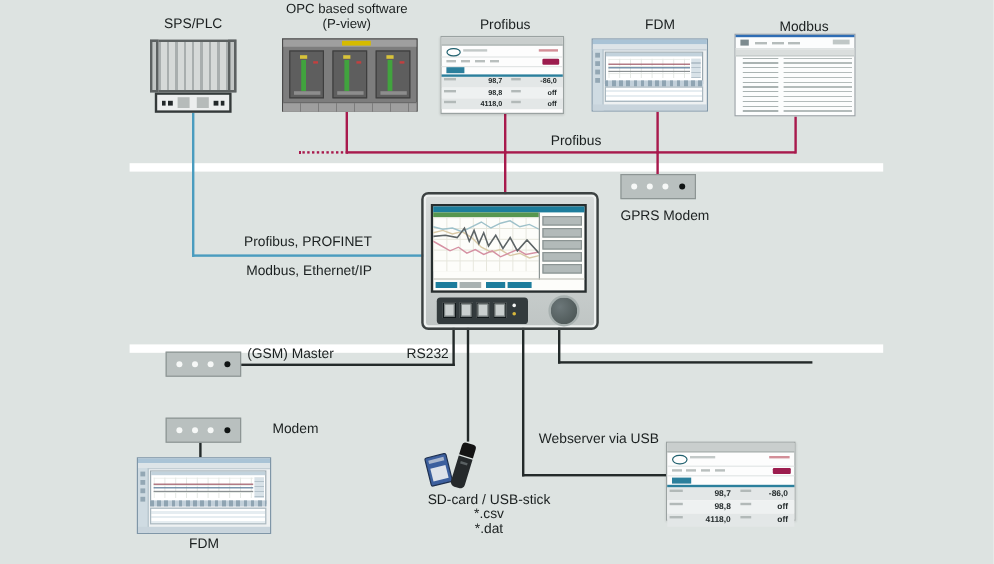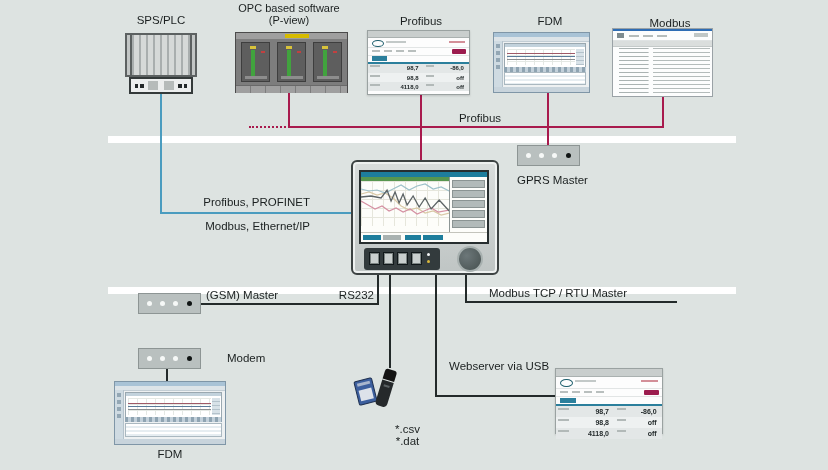--- a/index.html
+++ b/index.html
@@ -167,27 +167,27 @@
   <div class="line h dark" style="left:465px;top:301px;width:212px;"></div>
   <div class="line v dark" style="left:166px;top:368px;height:14px;"></div>
 
   <div class="lbl c" style="left:111px;top:14px;width:100px;">SPS/PLC</div>
   <div class="lbl c sm2" style="left:230px;top:2px;width:118px;">OPC based software</div>
   <div class="lbl c sm2" style="left:230px;top:14px;width:118px;">(P-view)</div>
   <div class="lbl c" style="left:371px;top:15px;width:100px;">Profibus</div>
   <div class="lbl c" style="left:500px;top:15px;width:100px;">FDM</div>
   <div class="lbl c" style="left:620px;top:17px;width:100px;">Modbus</div>
   <div class="lbl c" style="left:430px;top:112px;width:100px;">Profibus</div>
-  <div class="lbl" style="left:517px;top:174px;">GPRS Master</div>
+  <div class="lbl" style="left:517px;top:174px;">GPRS Modem</div>
   <div class="lbl r" style="left:150px;top:196px;width:160px;">Profibus, PROFINET</div>
   <div class="lbl r" style="left:150px;top:220px;width:160px;">Modbus, Ethernet/IP</div>
   <div class="lbl" style="left:206px;top:289px;">(GSM) Master</div>
   <div class="lbl r" style="left:274px;top:289px;width:100px;">RS232</div>
-  <div class="lbl" style="left:489px;top:287px;">Modbus TCP / RTU Master</div>
   <div class="lbl" style="left:449px;top:360px;">Webserver via USB</div>
+  <div class="lbl c" style="left:340px;top:411px;width:135px;">SD-card / USB-stick</div>
   <div class="lbl c" style="left:340px;top:435px;width:135px;">*.dat</div>
   <div class="lbl c" style="left:340px;top:423px;width:135px;">*.csv</div>
   <div class="lbl" style="left:215px;top:352px;padding-left:12px;">Modem</div>
   <div class="lbl c" style="left:120px;top:448px;width:100px;">FDM</div>
 
   <div class="plc-top">
     <i class="plc-cap" style="left:-2px;"></i>
     <i class="plc-cap" style="right:-2px;"></i>
   </div>
   <div class="plc-base">

